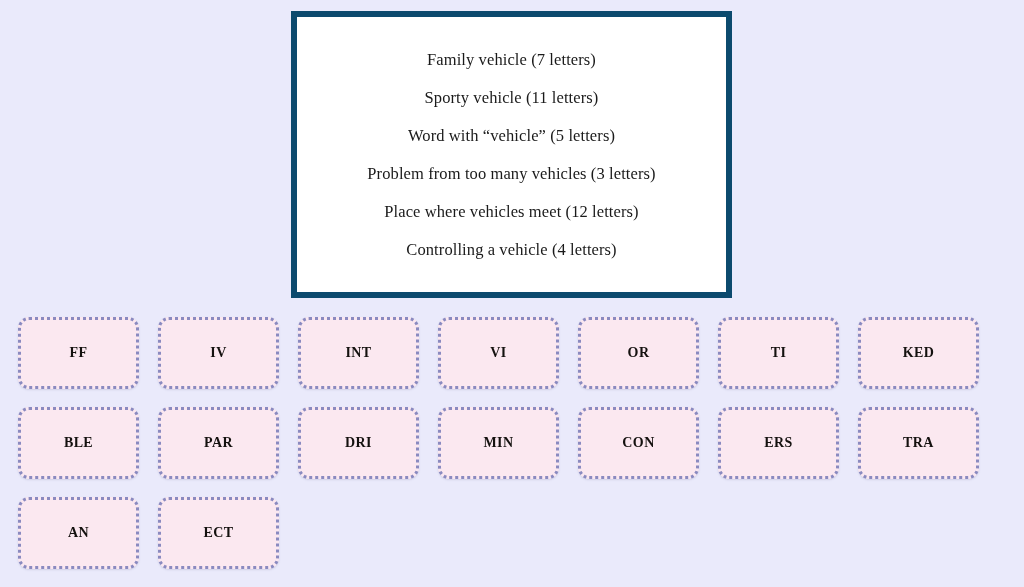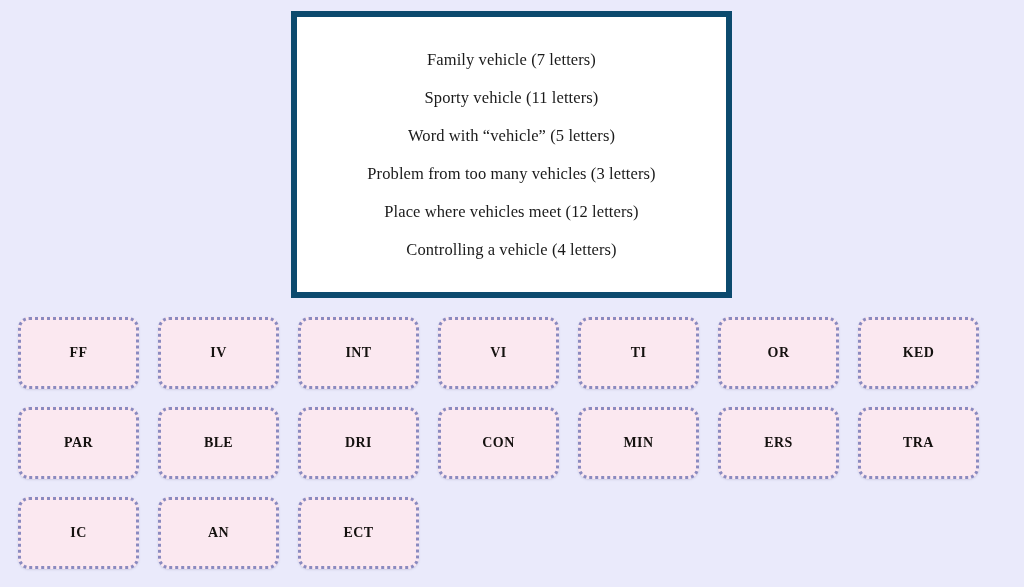--- a/index.html
+++ b/index.html
@@ -80,26 +80,25 @@
   <div class="clue-line">Problem from too many vehicles (3 letters)</div>
   <div class="clue-line">Place where vehicles meet (12 letters)</div>
   <div class="clue-line">Controlling a vehicle (4 letters)</div>
 </div>
 
 <div id="tile-grid">
   <div class="tile">FF</div>
   <div class="tile">IV</div>
   <div class="tile">INT</div>
   <div class="tile">VI</div>
+  <div class="tile">OR</div>
   <div class="tile">TI</div>
-  <div class="tile">OR</div>
   <div class="tile">KED</div>
+  <div class="tile">BLE</div>
   <div class="tile">PAR</div>
-  <div class="tile">BLE</div>
   <div class="tile">DRI</div>
+  <div class="tile">MIN</div>
   <div class="tile">CON</div>
-  <div class="tile">MIN</div>
   <div class="tile">ERS</div>
   <div class="tile">TRA</div>
-  <div class="tile">IC</div>
   <div class="tile">AN</div>
   <div class="tile">ECT</div>
 </div>
 
 </body></html>

